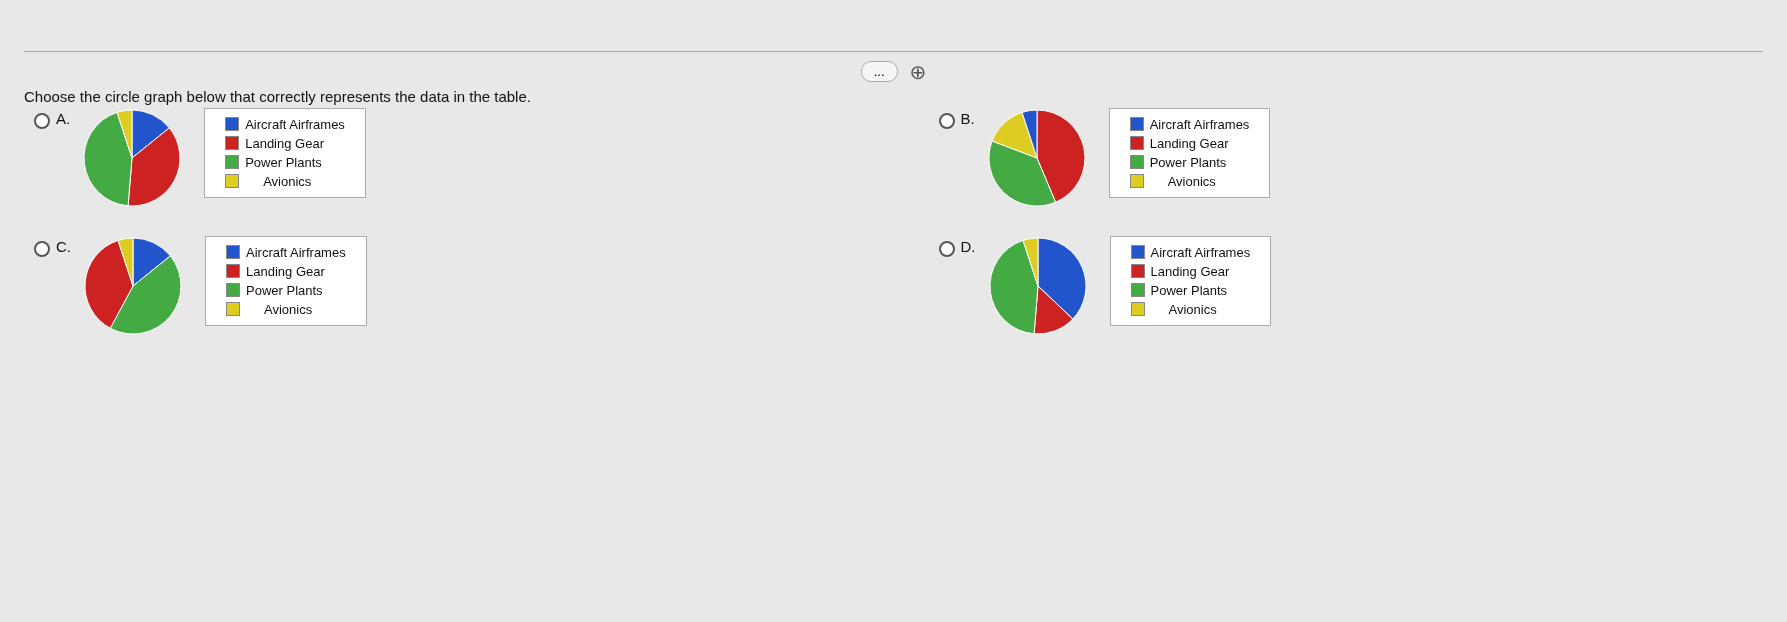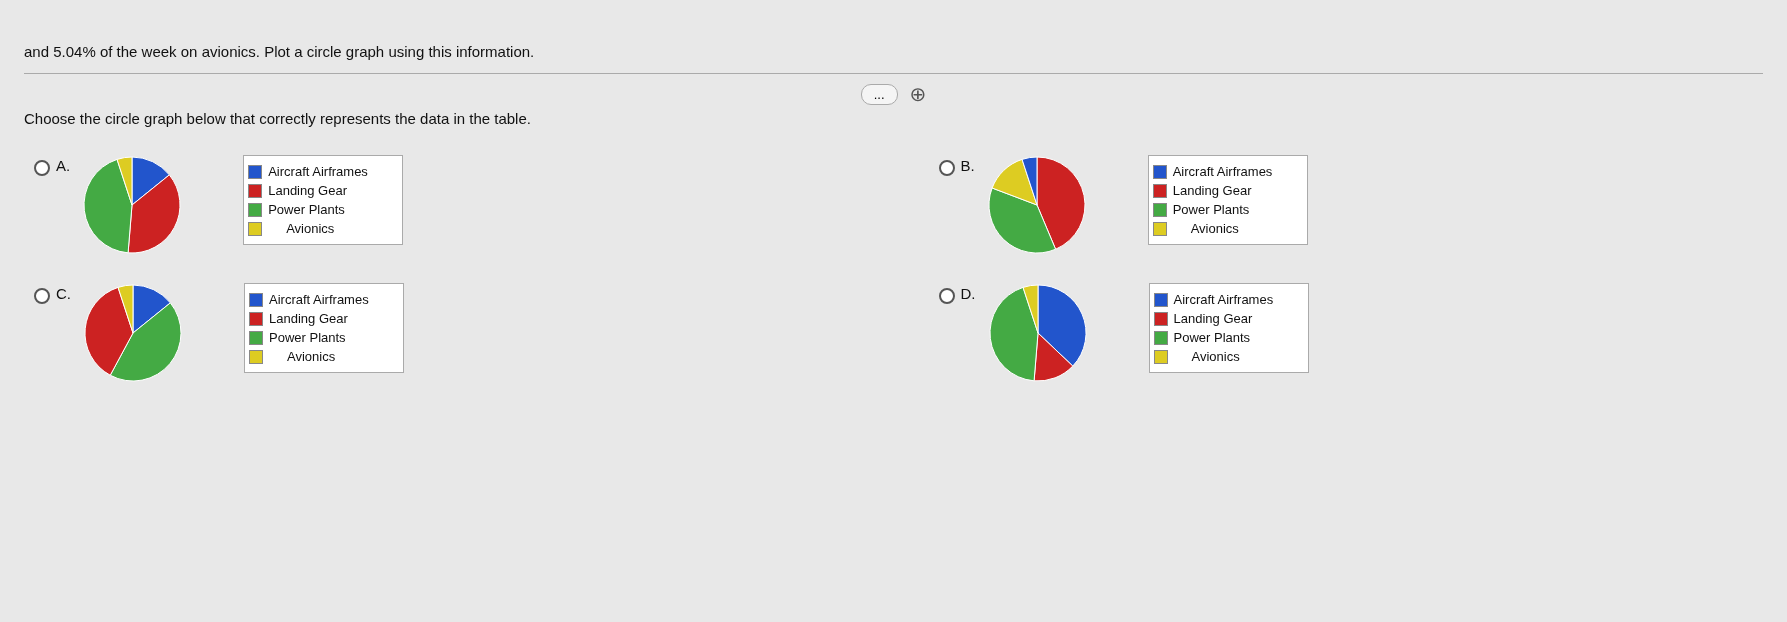--- a/index.html
+++ b/index.html
@@ -37,21 +37,21 @@
       font-size: 13px;
       cursor: pointer;
     }
     .move-icon {
       font-size: 20px;
       color: #555;
       cursor: move;
     }
     .choose-label {
       font-size: 15px;
-      margin-bottom: 28px;
+      margin-bottom: 3px;
       color: #111;
     }
     .options-grid {
       display: grid;
       grid-template-columns: 1fr 1fr;
       grid-template-rows: auto auto;
       gap: 18px 80px;
       margin-left: 10px;
     }
     .option {
@@ -81,23 +81,22 @@
     }
     .pie-container {
       position: relative;
       width: 110px;
       height: 110px;
       flex-shrink: 0;
     }
     .legend-box {
       border: 1px solid #aaa;
       background: white;
-      padding: 8px 4px;
+      padding: 8px 20px;
       min-width: 160px;
-      margin-left: 39px;
     }
     .legend-item {
       display: flex;
       align-items: center;
       gap: 6px;
       margin-bottom: 4px;
       font-size: 13px;
       color: #111;
     }
     .legend-item:last-child { margin-bottom: 0; gap: 24px; }
@@ -106,21 +105,20 @@
       height: 14px;
       flex-shrink: 0;
       border: 1px solid #888;
     }
   </style>
 </head>
 <body>
 
 <div class="problem-text">
   <br>
-  <span>and 5.04% of the week on avionics. Plot a circle graph using this information.</span>
 </div>
 
 <hr class="divider">
 
 <div class="top-toolbar">
   <button class="dots-btn">...</button>
   <span class="move-icon">⊕</span>
 </div>
 
 <div class="choose-label">Choose the circle graph below that correctly represents the data in the table.</div>

